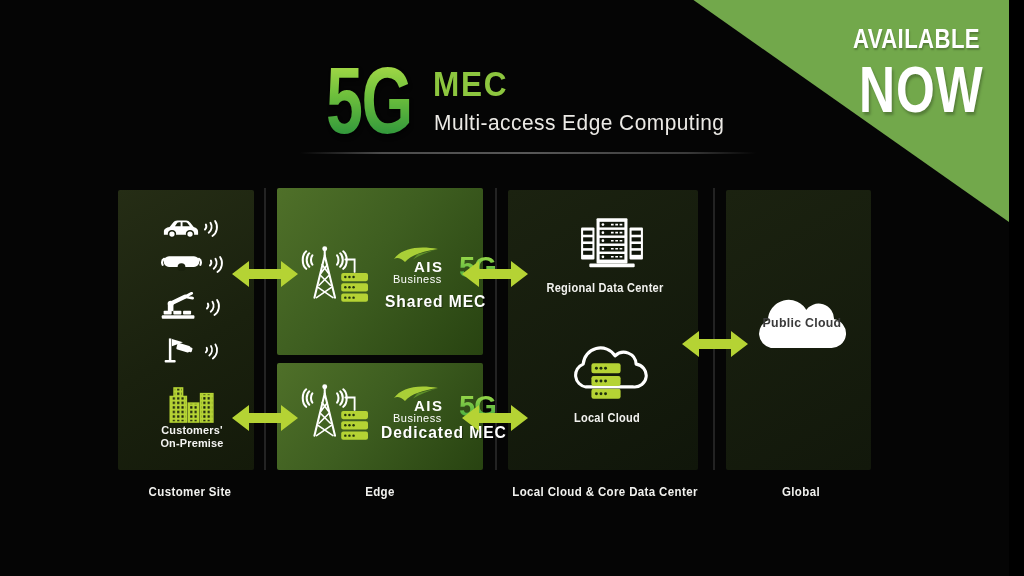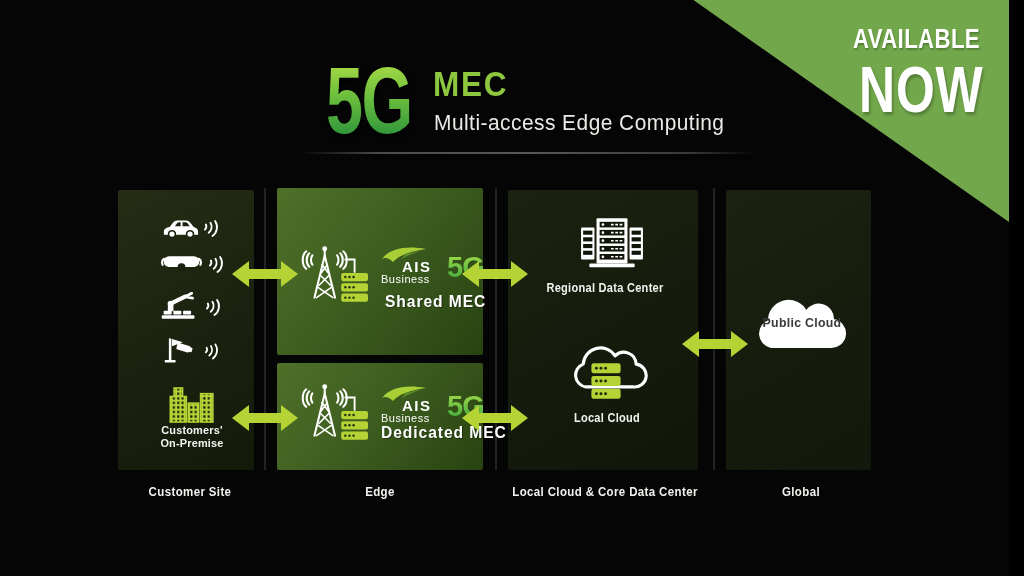--- a/index.html
+++ b/index.html
@@ -50,21 +50,21 @@
   
   .cap{position:absolute;text-align:center;font-weight:bold;font-size:12.5px;color:#f2f2ef;
     letter-spacing:.4px;transform:scaleX(.92);}
   .small-label{position:absolute;text-align:center;font-size:12px;color:#f2f2ef;letter-spacing:.3px;
     font-weight:bold;transform:scaleX(.92);}
   .premise{left:126px;width:132px;font-size:11.5px;font-weight:bold;text-align:center;line-height:13px;
     letter-spacing:.2px;transform:scaleX(.95);}
   .mec-name{position:absolute;font-size:17px;font-weight:bold;color:#fff;letter-spacing:1px;
     transform:scaleX(.92);transform-origin:left;text-shadow:1px 1px 1px rgba(0,0,0,.4);}
   
-  .ais-logo{position:absolute;width:110px;height:44px;}
+  .ais-logo{position:absolute;width:110px;height:44px;margin-left:12px;}
   .ais-swoosh{position:absolute;left:0;top:-3px;}
   .ais-name{position:absolute;left:21px;top:9px;font-size:15px;font-weight:bold;color:#fff;letter-spacing:1.5px;}
   .ais-sub{position:absolute;left:0;top:24px;font-size:11px;color:#fff;letter-spacing:.5px;}
   .ais-5g{position:absolute;left:66px;top:2px;font-size:29px;font-weight:bold;letter-spacing:-1px;
     background:linear-gradient(180deg,#a9e04a 0%,#35a33e 100%);
     -webkit-background-clip:text;background-clip:text;color:transparent;}
   .cloud-label{position:absolute;font-size:13px;font-weight:bold;color:#3a3a3a;text-align:center;
     letter-spacing:.3px;transform:scaleX(.95);}
   svg{display:block;}
 </style>

